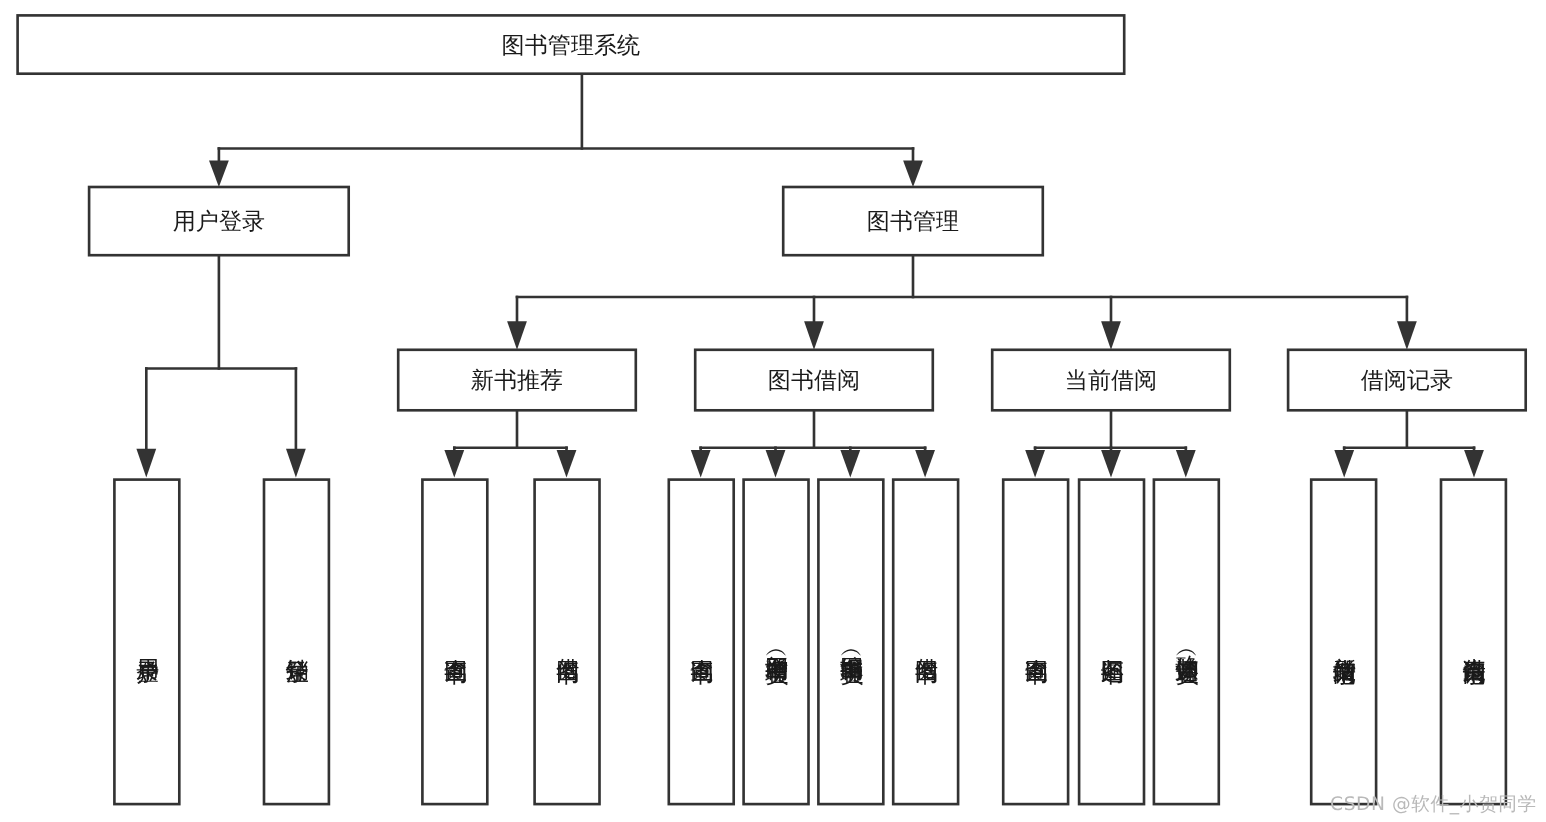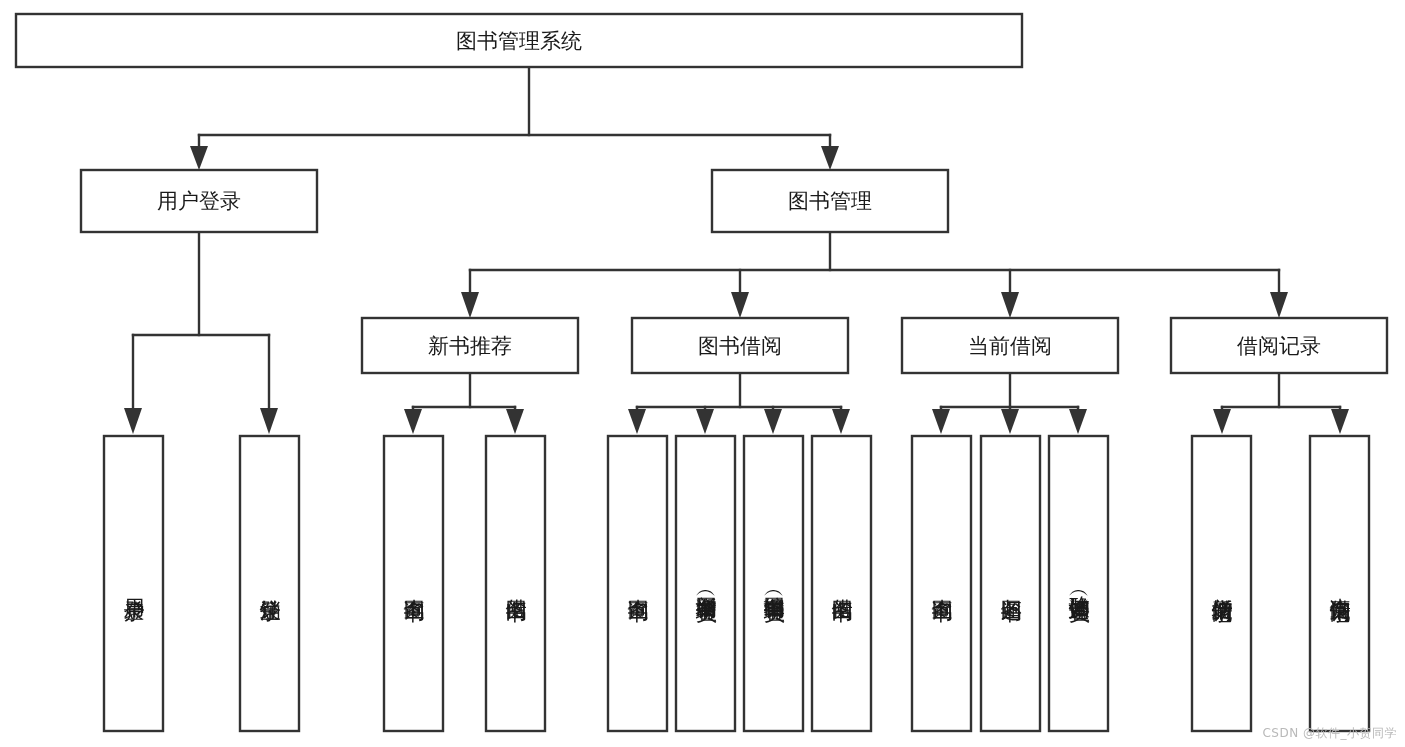--- a/index.html
+++ b/index.html
@@ -57,21 +57,21 @@
     fill: none;
     stroke-linecap: square;
   }
   .arrowhead {
     fill: #333333;
   }
   #watermark {
     position: absolute;
     right: 8px;
     bottom: 5px;
-    font-size: 12px;
+    font-size: 17px;
     color: #b9b9b9;
     font-family: "DejaVu Sans", "Liberation Sans", sans-serif;
     letter-spacing: 0.5px;
     pointer-events: none;
     user-select: none;
   }
 </style>
 </head>
 <body>
 

